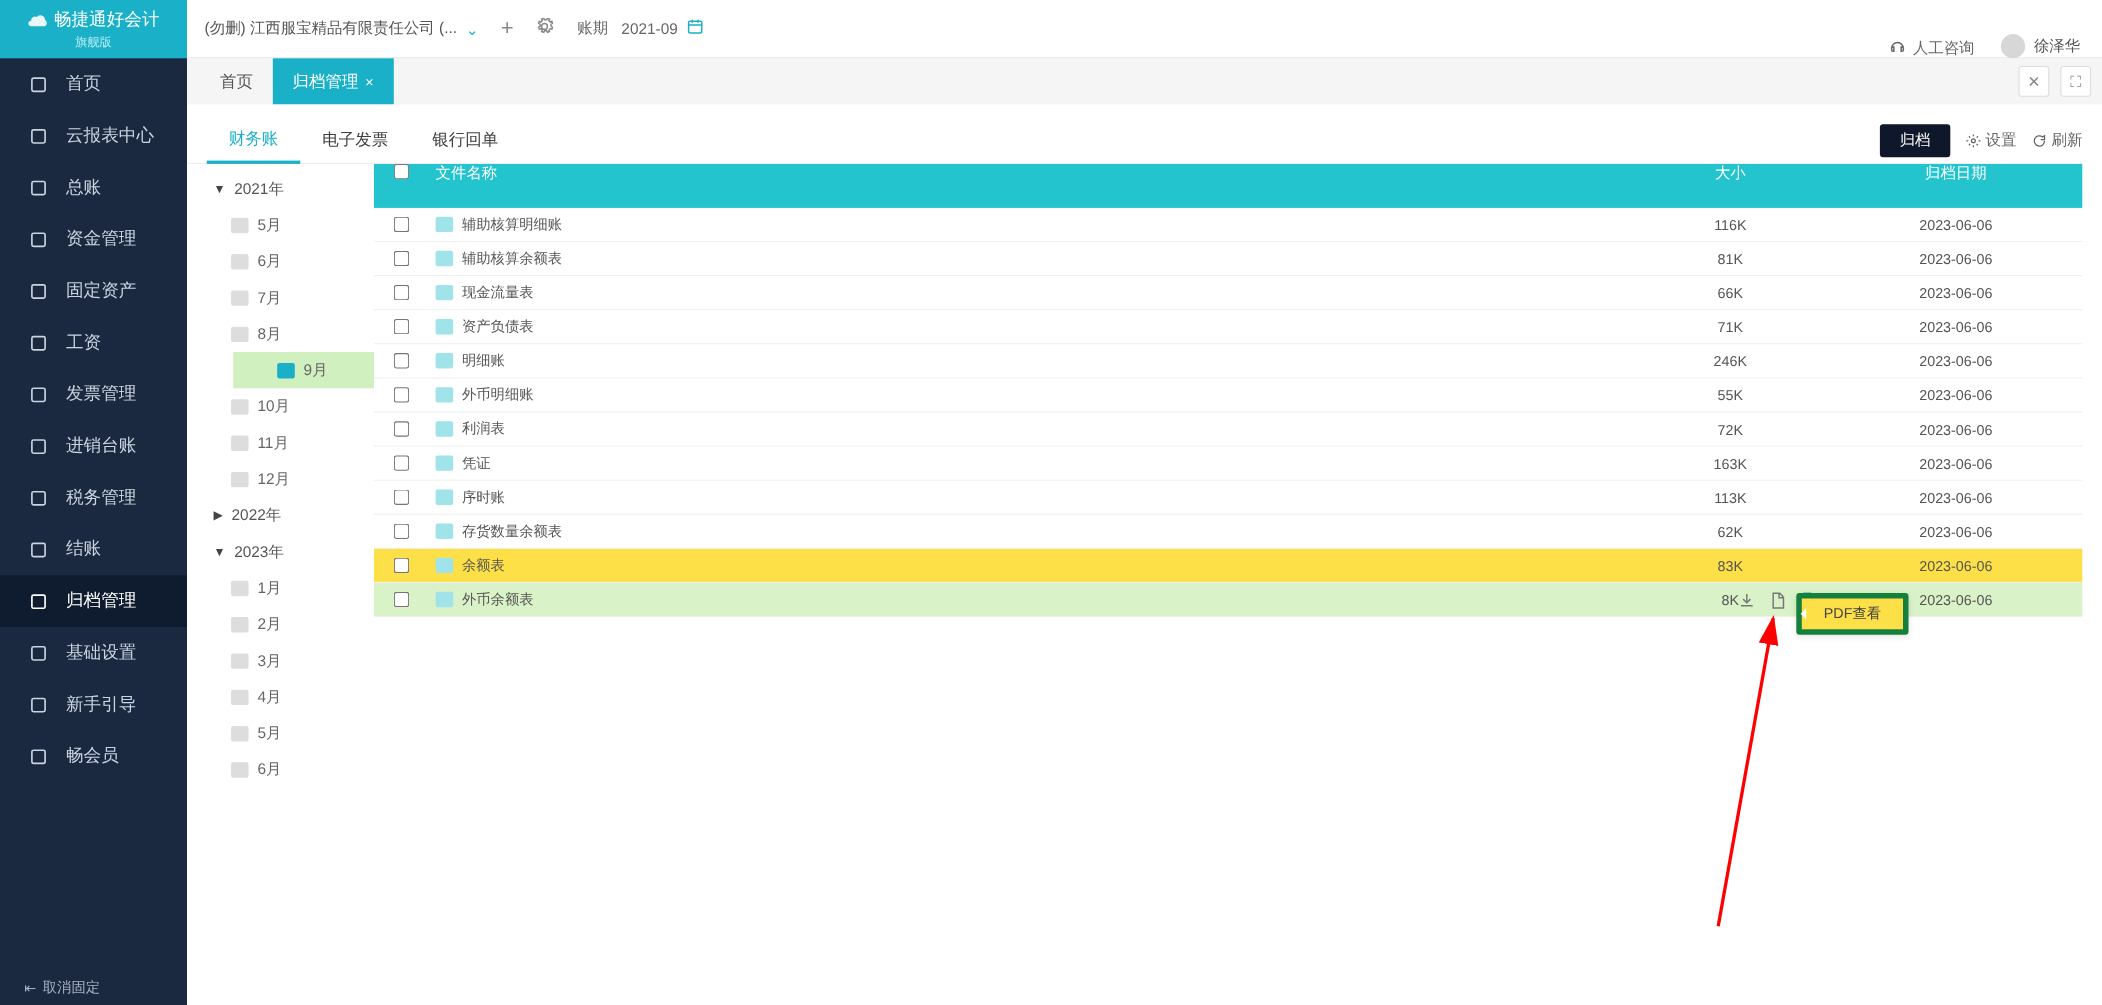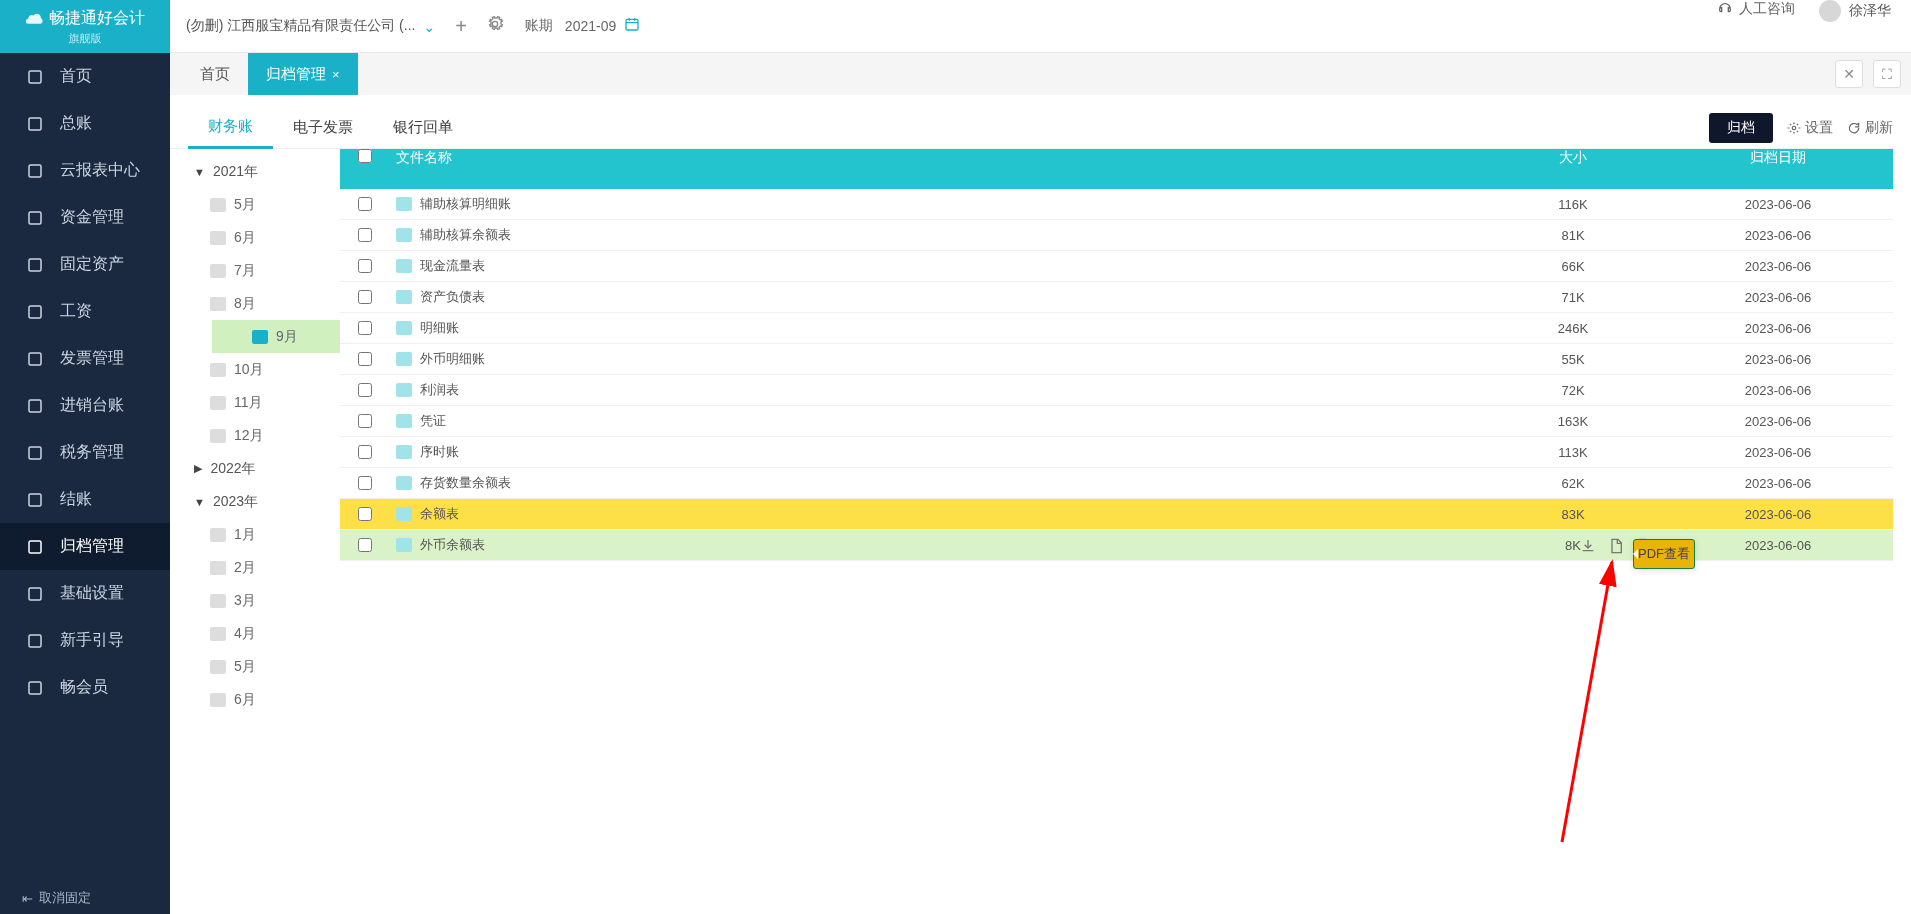--- a/index.html
+++ b/index.html
@@ -13,21 +13,21 @@
 .nav-item.active { background:#0f1b2e; color:#fff;}
 .nav-icon { width:22px; height:22px; margin-right:14px; display:flex; align-items:center; justify-content:center;}
 .sidebar-footer { position:absolute; bottom:0; left:0; width:170px; height:32px; display:flex; align-items:center; padding-left:22px; font-size:13px; color:#a8b2c2; cursor:pointer;}
 .topbar { position:absolute; left:170px; top:0; right:0; height:53px; background:#fff; display:flex; align-items:center; padding:0 16px; border-bottom:1px solid #e8e8e8;}
 .company-sel { font-size:14px; color:#555; display:flex; align-items:flex-end; cursor:pointer;}
 .chev-down { margin-left:8px; color:#19b0c8;}
 .tb-icon { margin-left:20px; color:#888; cursor:pointer;}
 .period-label { margin-left:22px; font-size:14px; color:#666;}
 .period-val { margin-left:12px; font-size:14px; color:#666;}
 .cal-icon { margin-left:8px; color:#19b0c8; cursor:pointer;}
-.topbar-right { position:absolute; right:20px; top:0; height:53px; display:flex; align-items:flex-start;}
+.topbar-right { position:absolute; right:20px; top:0; height:53px; display:flex; align-items:flex-end;}
 .support { display:flex; align-items:center; font-size:14px; color:#666; cursor:pointer; margin-right:24px;}
 .user { display:flex; align-items:center; font-size:14px; color:#555;}
 .avatar { width:22px; height:22px; border-radius:50%; background:#d7d7d7; margin-right:8px;}
 .tabbar { position:absolute; left:170px; top:53px; right:0; height:42px; background:#f5f5f5; display:flex; align-items:flex-end; padding-left:12px;}
 .tab { height:42px; padding:0 18px; display:flex; align-items:center; font-size:15px; color:#555; cursor:pointer;}
 .tab.active-pill { background:#19b0c8; color:#fff;}
 .tab .close-x { margin-left:6px; font-size:13px;}
 .tab-controls { position:absolute; right:0; top:53px; height:42px; display:flex; align-items:center; gap:10px; padding-right:10px;}
 .tab-ctrl { width:28px; height:28px; border:1px solid #ddd; border-radius:3px; background:#fff; display:flex; align-items:center; justify-content:center; color:#888; cursor:pointer; font-size:14px;}
 .content { position:absolute; left:170px; top:95px; right:0; bottom:0; background:#fff; padding:12px 18px 0 0;}
@@ -57,21 +57,21 @@
 .trow.sel-hover { background:#d9f2c7;}
 .td-check { width:50px; display:flex; justify-content:center;}
 .td-name { flex:1; display:flex; align-items:center; padding-left:6px;}
 .td-size { width:180px; text-align:center;}
 .td-date { width:230px; text-align:center;}
 .file-ico { width:16px; height:14px; background:#a0e3e8; margin-right:8px; border-radius:2px;}
 input[type=checkbox] { width:14px; height:14px; cursor:pointer;}
 .row-actions { position:absolute; right:240px; top:0; height:31px; display:flex; align-items:center; gap:10px;}
 .row-act-ico { width:18px; height:18px; color:#777; cursor:pointer; display:flex; align-items:center; justify-content:center;}
 .row-act-ico.highlight { color:#19b0c8;}
-.tooltip { position:absolute; background:#eab308; border:1px solid #15803d; border-radius:3px; padding:5px 4px; font-size:13px; color:#444; box-shadow:0 2px 6px rgba(0,0,0,0.1); white-space:nowrap;}
+.tooltip { position:absolute; background:#fde047; border:5px solid #15803d; border-radius:3px; padding:5px 20px; font-size:13px; color:#444; box-shadow:0 2px 6px rgba(0,0,0,0.1); white-space:nowrap;}
 .tooltip::before { content:""; position:absolute; left:-6px; top:50%; margin-top:-5px; border:5px solid transparent; border-right-color:#fff;}
 .arrow-annot { position:absolute; pointer-events:none;}
 </style>
 </head>
 <body>
 
 <div class="sidebar">
   <div class="logo-area">
     <div class="logo-top">
       <svg width="20" height="16" viewBox="0 0 24 18">
@@ -89,29 +89,29 @@
           </svg>
         </span>
         <span>首页</span>
       </div>
       <div class="nav-item">
         <span class="nav-icon">
           <svg width="18" height="18" viewBox="0 0 24 24">
             <rect x="4" y="4" width="16" height="16" rx="2" fill="none" stroke="currentColor" stroke-width="2"></rect>
           </svg>
         </span>
+        <span>云报表中心</span>
+      </div>
+      <div class="nav-item">
+        <span class="nav-icon">
+          <svg width="18" height="18" viewBox="0 0 24 24">
+            <rect x="4" y="4" width="16" height="16" rx="2" fill="none" stroke="currentColor" stroke-width="2"></rect>
+          </svg>
+        </span>
         <span>总账</span>
-      </div>
-      <div class="nav-item">
-        <span class="nav-icon">
-          <svg width="18" height="18" viewBox="0 0 24 24">
-            <rect x="4" y="4" width="16" height="16" rx="2" fill="none" stroke="currentColor" stroke-width="2"></rect>
-          </svg>
-        </span>
-        <span>云报表中心</span>
       </div>
       <div class="nav-item">
         <span class="nav-icon">
           <svg width="18" height="18" viewBox="0 0 24 24">
             <rect x="4" y="4" width="16" height="16" rx="2" fill="none" stroke="currentColor" stroke-width="2"></rect>
           </svg>
         </span>
         <span>资金管理</span>
       </div>
       <div class="nav-item">

